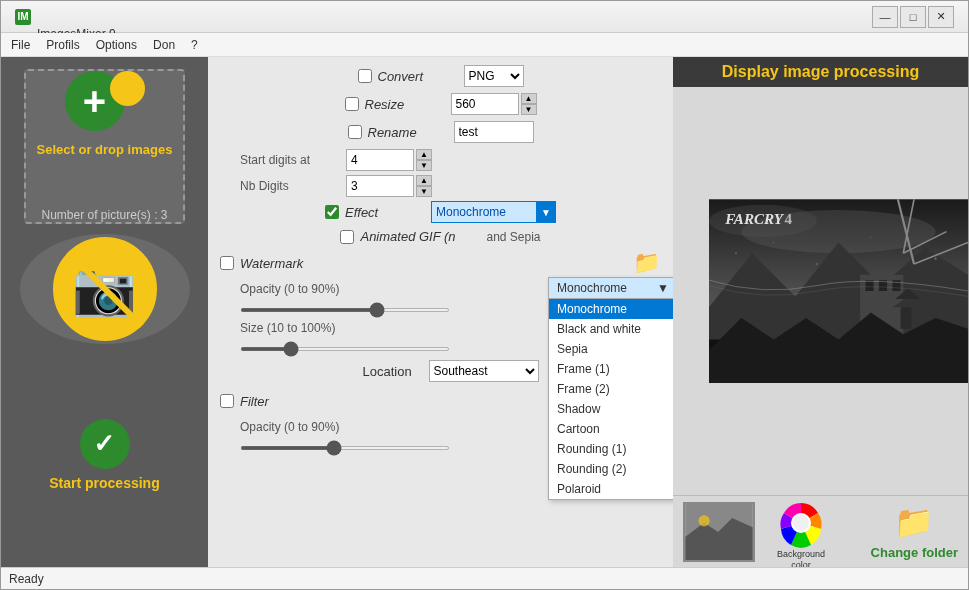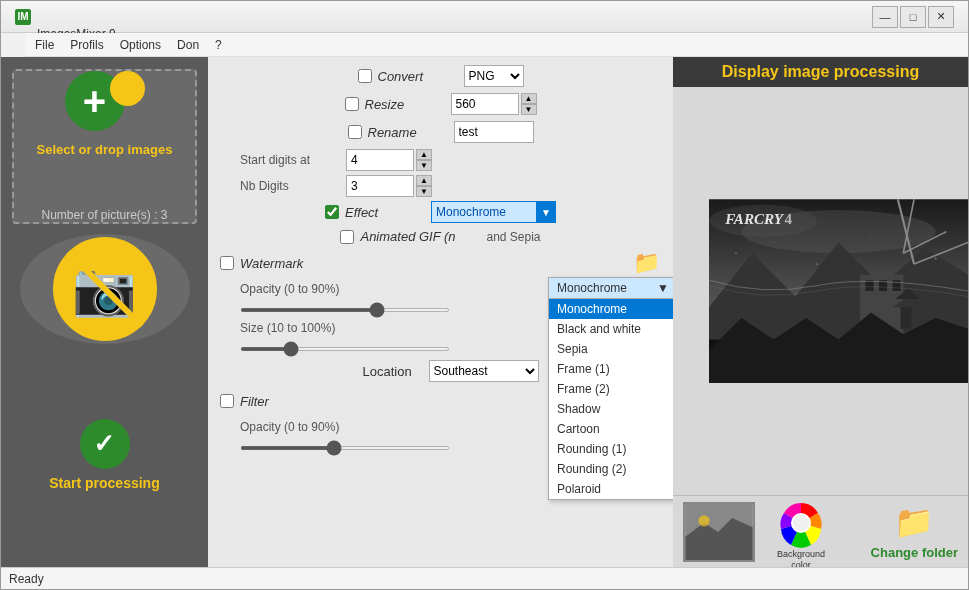--- a/index.html
+++ b/index.html
@@ -65,21 +65,20 @@
 
     
     .menubar {
       background: #f5f5f5;
       height: 24px;
       display: flex;
       align-items: center;
       padding: 0 2px;
       border-bottom: 1px solid #ddd;
       flex-shrink: 0;
-      margin-left: 24px;
     }
     .menu-item {
       padding: 2px 8px;
       cursor: pointer;
       font-size: 12px;
       color: #333;
       border-radius: 2px;
     }
 
     
@@ -93,21 +92,21 @@
     .left-panel {
       width: 207px;
       background: #5a5a5a;
       display: flex;
       flex-direction: column;
       align-items: center;
       flex-shrink: 0;
     }
 
     .drop-zone {
-      width: 185px;
+      width: 161px;
       height: 155px;
       margin-top: 12px;
       background: #6a6a6a;
       border: 2px dashed #999;
       display: flex;
       flex-direction: column;
       align-items: center;
       justify-content: center;
       cursor: pointer;
       border-radius: 4px;

